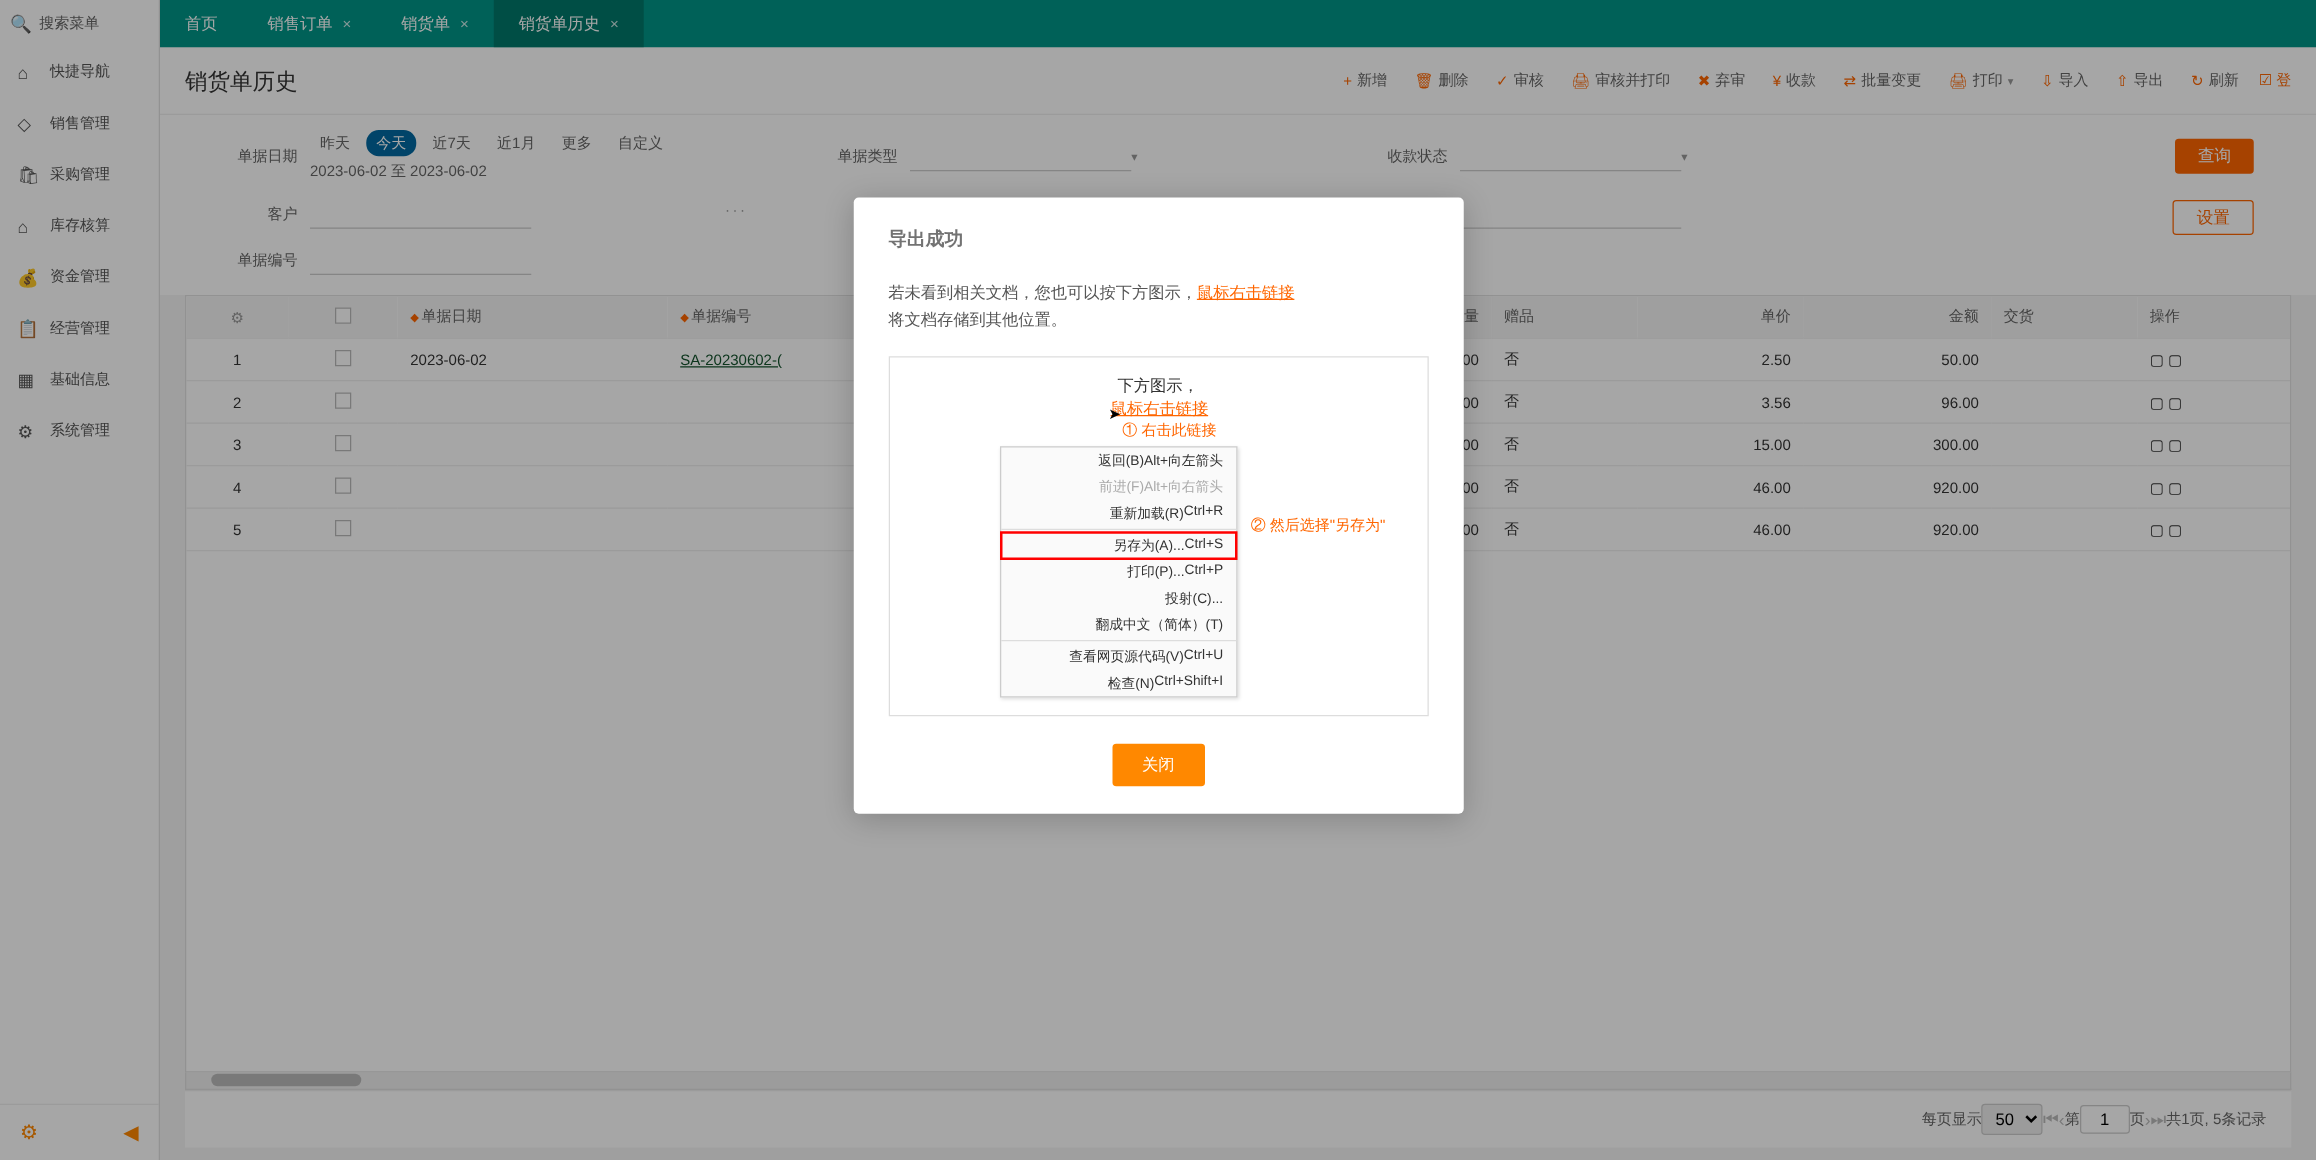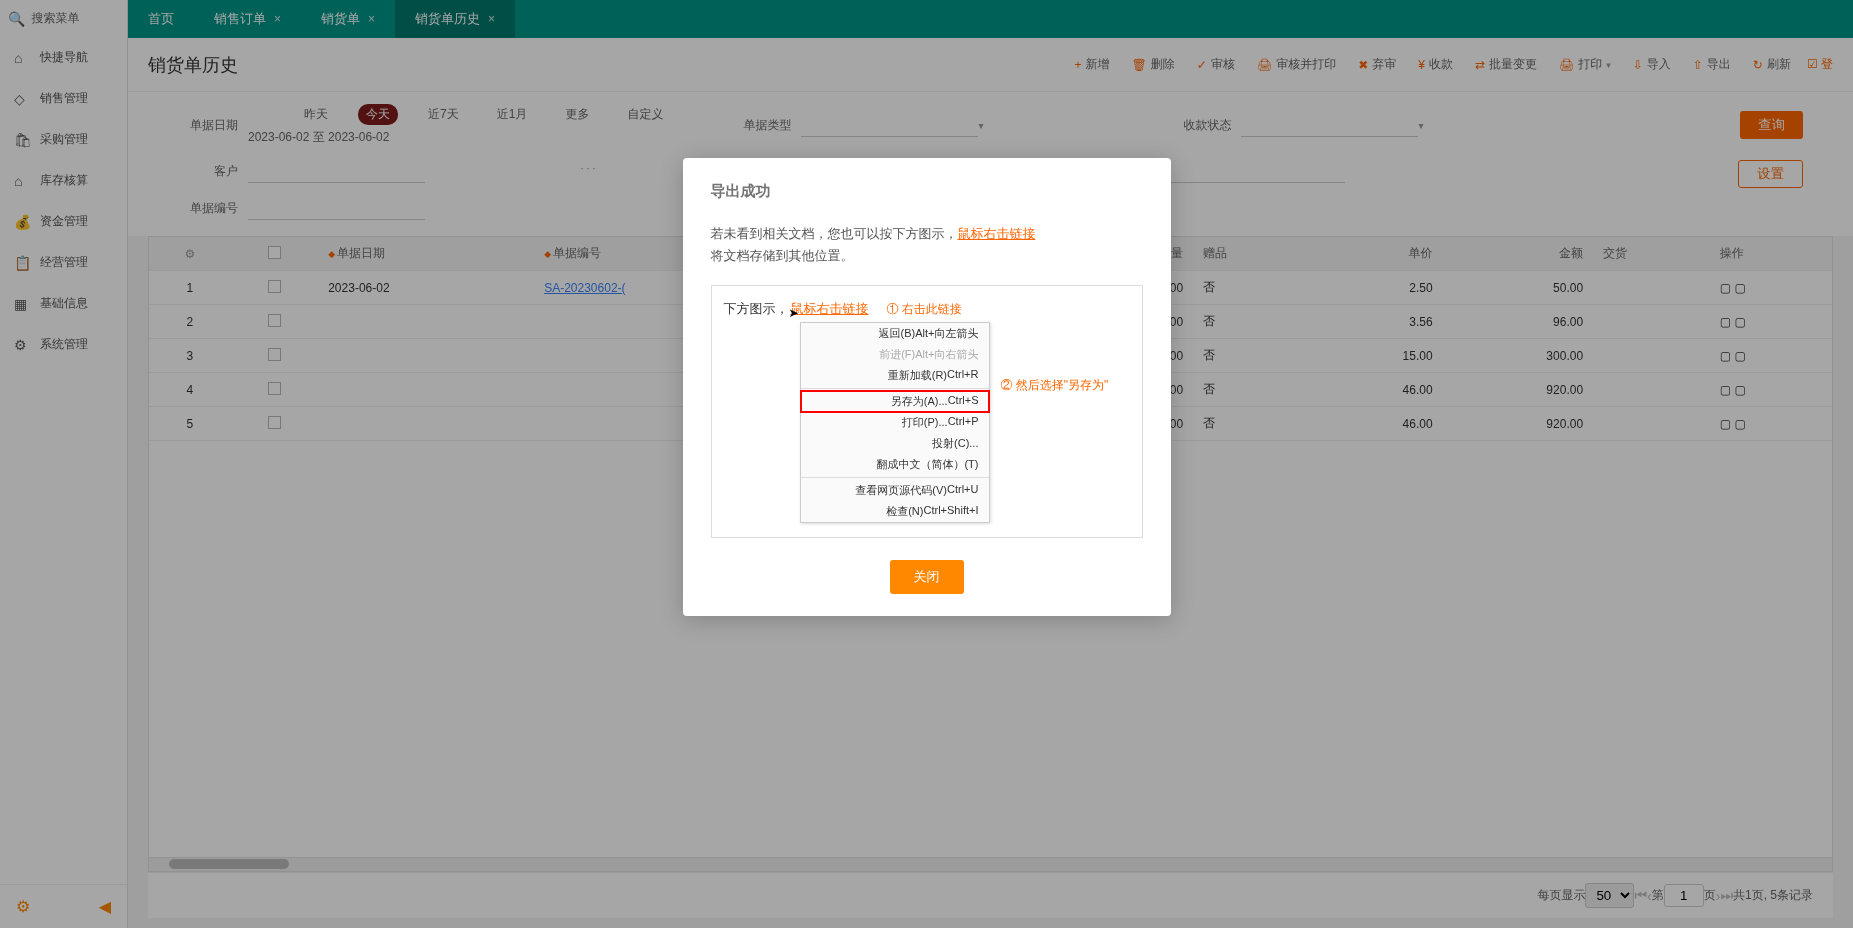--- a/index.html
+++ b/index.html
@@ -33,44 +33,44 @@
 .action-btn .icon { color: #ff6600; }
 .action-btn .caret { font-size: 9px; color: #999; }
 .check-icon { color: #ff6600; margin-left: 6px; }
 
 
 .filter-bar { background: #fff; padding: 12px 50px 16px; display: flex; flex-wrap: wrap; gap: 8px 0; }
 .filter-row { width: 100%; display: flex; align-items: center; }
 .filter-group { display: flex; align-items: center; margin-right: 60px; min-width: 380px; }
 .filter-group.wide { min-width: 420px; }
 .filter-label { width: 60px; text-align: right; color: #666; margin-right: 10px; }
-.date-tags { display: flex; align-items: flex-end; gap: 22px; margin-left: 48px; }
+.date-tags { display: flex; align-items: flex-end; gap: 5px; }
 .date-tag { padding: 2px 8px; border-radius: 10px; color: #666; cursor: pointer; font-size: 12px; }
-.date-tag.active { background: #7f1d1d; color: #fff; }
+.date-tag.active { background: #0369a1; color: #fff; }
 .date-range { color: #666; font-size: 12px; margin-top: 4px; }
 .filter-input { flex: 1; border: none; border-bottom: 1px solid #ccc; padding: 4px 0; background: transparent; }
 .filter-input-wrap { flex: 1; position: relative; }
 .filter-dots { position: absolute; right: 0; top: 2px; color: #999; letter-spacing: 2px; }
 .caret-down { color: #999; font-size: 10px; }
 .btn-orange { background: #ff6600; color: #fff; border: none; padding: 5px 18px; border-radius: 3px; cursor: pointer; margin-left: auto; }
 .btn-outline { background: #fff; color: #ff6600; border: 1px solid #ff6600; padding: 4px 18px; border-radius: 3px; cursor: pointer; margin-left: auto; margin-top: 6px; }
 
 
 .content { flex: 1; padding: 0 20px 10px; background: #f5f5f5; display: flex; flex-direction: column; min-height: 0; }
 
 
 .table-wrap { flex: 1; background: #fff; overflow: auto; border: 1px solid #e0e0e0; position: relative; }
 table { width: 100%; border-collapse: collapse; }
 th, td { padding: 8px 10px; border-bottom: 1px solid #eee; text-align: left; white-space: nowrap; }
 th { background: #f5f5f5; color: #666; font-weight: normal; position: sticky; top: 0; }
 th .sort { color: #ff6600; font-size: 9px; margin-right: 2px; }
 td.num, th.num { text-align: right; }
 td.center, th.center { text-align: center; }
 .gear { color: #999; }
-.link { color: #3b82f6; text-decoration: underline; cursor: pointer; }
+.link { color: #14532d; text-decoration: underline; cursor: pointer; }
 .checkbox-box { width: 13px; height: 13px; border: 1px solid #bbb; display: inline-block; background: #fff; }
 
 
 .summary-row { background: #fafafa; display: flex; border: 1px solid #e0e0e0; border-top: none; padding: 10px 20px; }
 .summary-label { color: #666; width: 60px; }
 .summary-val { margin-left: auto; font-weight: bold; padding-right: 200px; }
 .summary-val2 { font-weight: bold; padding-right: 120px; }
 
 
 .hscroll { height: 14px; background: #f0f0f0; border: 1px solid #e0e0e0; border-top: none; position: relative; }
@@ -83,21 +83,21 @@
 .pager .nav { color: #bbb; cursor: pointer; font-size: 14px; }
 
 
 .overlay { position: absolute; inset: 0; background: rgba(0,0,0,.35); display: flex; align-items: flex-start; justify-content: center; padding-top: 158px; }
 .modal { width: 488px; background: #fff; border-radius: 4px; padding: 24px 28px 22px; box-shadow: 0 4px 24px rgba(0,0,0,.2); }
 .modal-title { font-size: 15px; font-weight: bold; margin-bottom: 22px; color: #737373; }
 .modal-text { color: #555; line-height: 1.7; margin-bottom: 18px; font-size: 13px; }
 .modal-text .hl { color: #ff6600; text-decoration: underline; }
 .modal-img-box { border: 1px solid #ddd; padding: 14px 12px; margin-bottom: 22px; }
 .modal-img-inner { position: relative; }
-.demo-line1 { display: flex; align-items: center; margin-bottom: 4px; }
+.demo-line1 { display: flex; align-items: center; margin-bottom: 4px; flex-direction: column; }
 .demo-text { color: #333; font-size: 13px; }
 .demo-link { color: #ff6600; text-decoration: underline; font-size: 13px; margin-left: 2px; position: relative; }
 .cursor-icon { position: absolute; left: -2px; top: 6px; font-size: 12px; color: #000; }
 .anno { color: #ff6600; font-size: 12px; margin-left: 18px; }
 .context-menu { width: 190px; border: 1px solid #ccc; background: #fafafa; font-size: 11px; margin-left: 76px; margin-top: 4px; box-shadow: 1px 1px 3px rgba(0,0,0,.15); position: relative; }
 .cm-item { display: flex; justify-content: flex-end; padding: 3px 10px; color: #333; }
 .cm-item.disabled { color: #aaa; }
 .cm-sep { border-top: 1px solid #ddd; margin: 2px 0; }
 .cm-item.boxed { outline: 2px solid red; outline-offset: -1px; }
 .anno2 { position: absolute; left: 200px; top: 54px; color: #ff6600; font-size: 12px; white-space: nowrap; }

